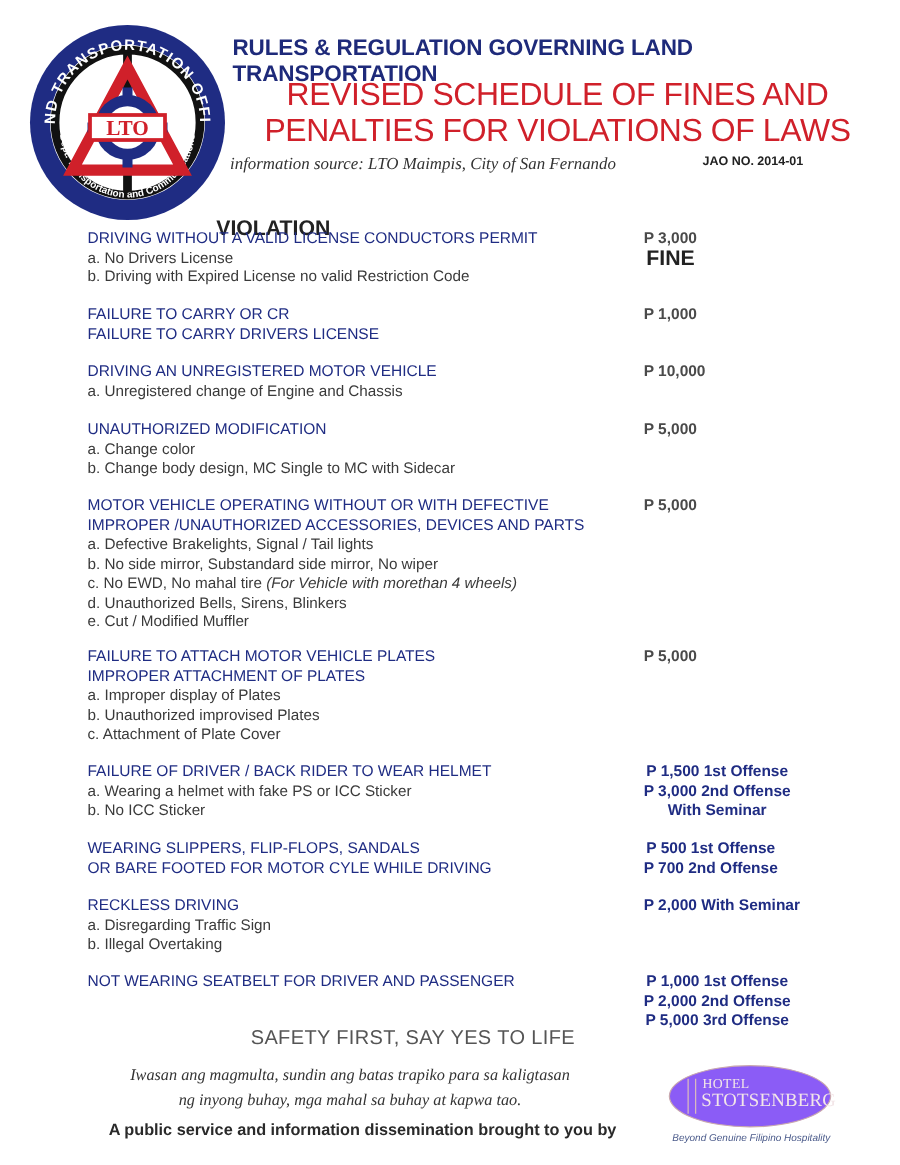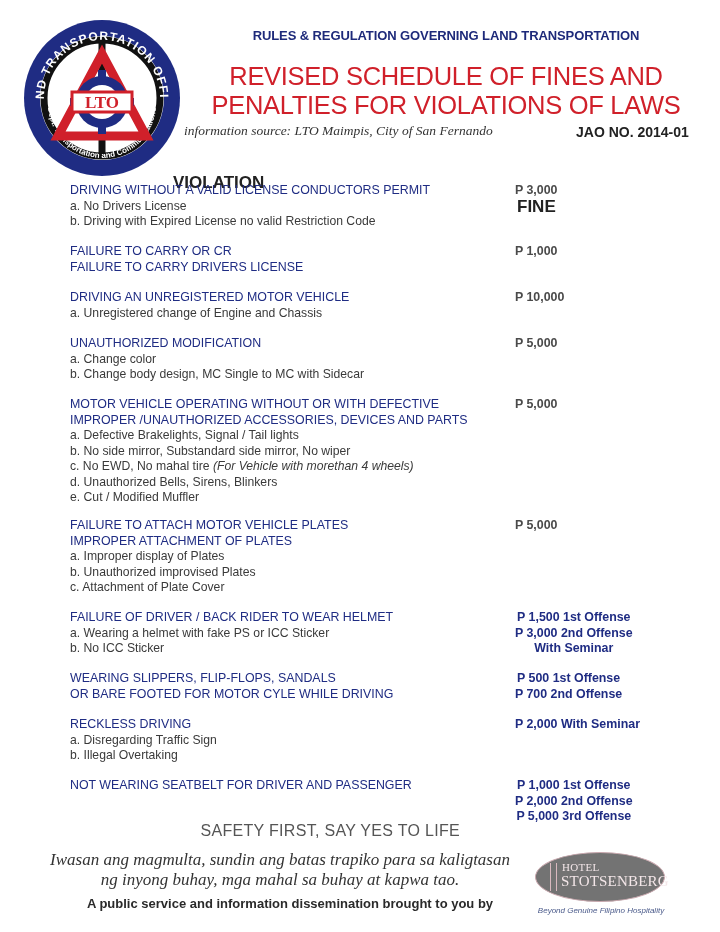--- a/index.html
+++ b/index.html
@@ -2,34 +2,34 @@
 <html><head>
 <meta charset="utf-8">
 <style>
   * { box-sizing: border-box; margin: 0; padding: 0; }
   html, body { width: 720px; height: 932px; background: #ffffff; overflow: hidden; }
   body { position: relative; font-family: "Liberation Sans", sans-serif; color: #333; }
 
   
   .logo { position: absolute; left: 22px; top: 18px; width: 160px; height: 160px; }
   .hdr-rules {
-    position: absolute; left: 186px; top: 28px; width: 520px; text-align: center;
-    font-weight: bold; font-size: 13px; color: #1e2a7a; letter-spacing: -0.1px;
+    position: absolute; left: 186px; top: 28px; width: 520px; 
+    font-weight: bold; font-size: 18px; color: #1e2a7a; letter-spacing: -0.1px;
   }
   .hdr-title {
     position: absolute; left: 186px; top: 62px; width: 520px; text-align: center;
     font-weight: normal; font-size: 25.5px; line-height: 29px; color: #d0202a; letter-spacing: -0.3px;
   }
   .hdr-source {
     position: absolute; left: 184px; top: 123px;
     font-family: "Liberation Serif", serif; font-style: italic; font-size: 13.5px; color: #333;
   }
   .hdr-jao {
-    position: absolute; left: 576px; top: 124px;
-    font-weight: bold; font-size: 14px; color: #222;
+    position: absolute; left: 562px; top: 124px;
+    font-weight: bold; font-size: 10px; color: #222;
   }
 
   
   .col-h {
     position: absolute; top: 161px; font-weight: bold; font-size: 17px; color: #222;
   }
   .col-violation { left: 173px; margin-top: 12px; }
   .col-fine { left: 517px; margin-top: 36px; }
 
   
@@ -48,29 +48,29 @@
   }
   .fine.blue { color: #1f2c83; }
 
   
   .safety {
     position: absolute; left: 100px; top: 822px; width: 360px; text-align: right;
     font-family: Liberation Sans, sans-serif; font-size: 16px; color: #555; letter-spacing: 0.3px;
   }
   .tagalog {
     position: absolute; left: 50px; top: 850px; width: 460px; text-align: center;
-    font-family: "Liberation Serif", serif; font-style: italic; font-size: 17px; line-height: 20px; color: #333;
+    font-family: "Liberation Serif", serif; font-style: italic; font-size: 13px; line-height: 20px; color: #333;
   }
   .public {
     position: absolute; left: 60px; top: 896px; width: 460px; text-align: center;
     font-weight: bold; font-size: 13px; color: #2a2a2a;
   }
   .hotel-oval {
     position: absolute; left: 535px; top: 852px; width: 130px; height: 50px; border-radius: 50%;
-    background: #737373; border: 1.5px solid #c9a8ae;
+    background: #8b5cf6; border: 1.5px solid #c9a8ae;
   }
   .hotel-pillar {
     position: absolute; left: 14px; top: 10px; width: 7px; height: 28px;
     border-left: 1.5px solid #d9b9bf; border-right: 1.5px solid #d9b9bf;
   }
   .hotel-name1 {
     position: absolute; left: 26px; top: 8px; font-family: "Liberation Serif", serif;
     font-size: 11px; color: #f3e6e8; letter-spacing: 0.3px;
   }
   .hotel-name2 {

